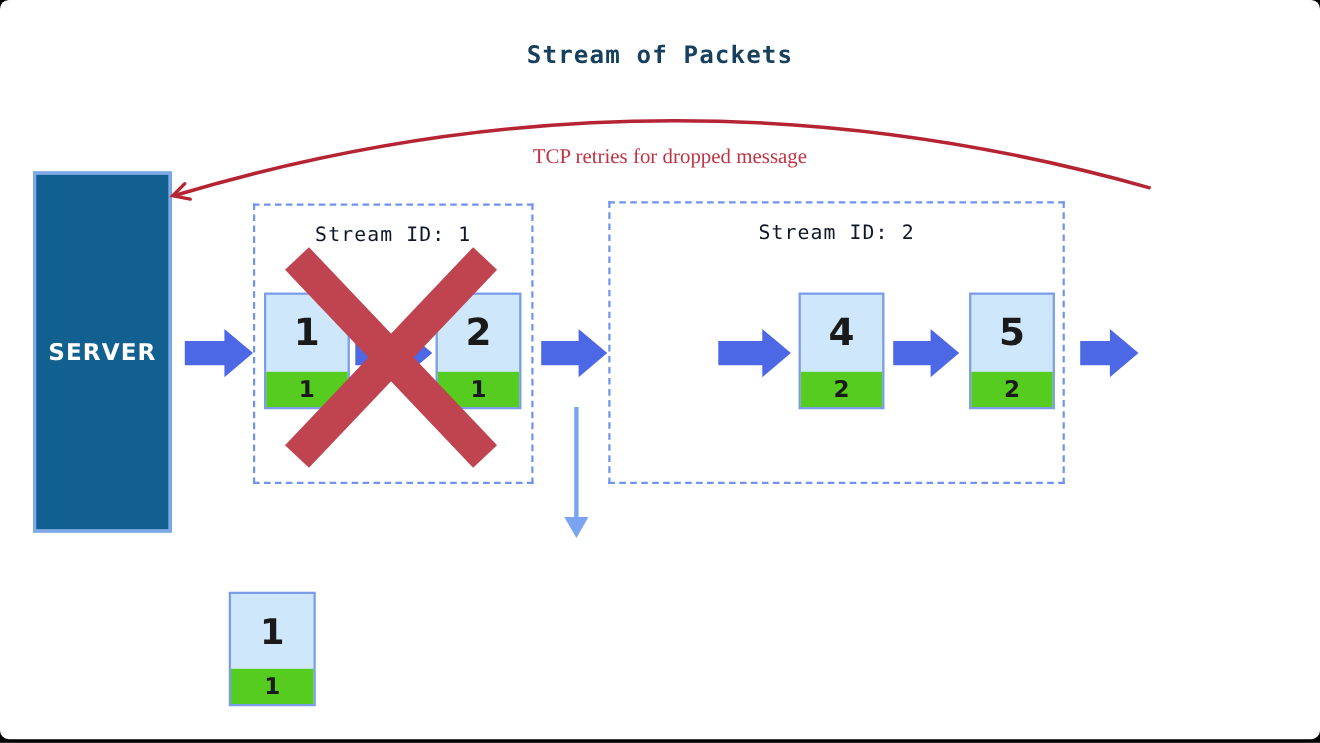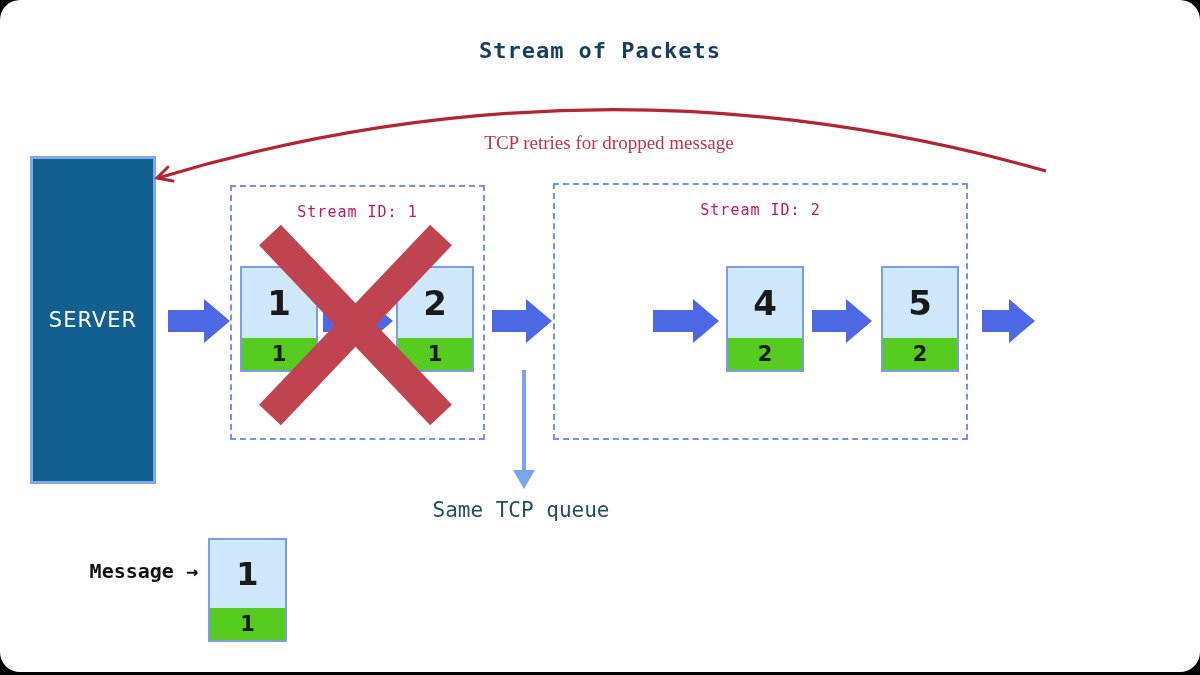--- a/index.html
+++ b/index.html
@@ -1,34 +1,34 @@
 <!DOCTYPE html>
 <html><head>
 <meta charset="utf-8">
 <style>
   html,body{margin:0;padding:0;background:#000;}
   .frame{position:relative;width:1200px;height:675px;background:#000;overflow:hidden;
          font-family:"DejaVu Sans Mono", monospace;}
-  .canvas{position:absolute;left:0;top:0;right:0;bottom:3px;background:#ffffff;border-radius:20px;}
+  .canvas{position:absolute;left:0;top:0;right:0;bottom:3px;background:#ffffff;border-radius:8px;}
 
   .title{position:absolute;left:0;top:38px;width:1200px;text-align:center;
          font-size:22px;font-weight:bold;letter-spacing:1px;color:#16405e;}
 
   .node{position:absolute;display:flex;align-items:center;justify-content:center;
         background:#11608f;border:3px solid #7ea9e9;
-        color:#fff;font-family:"DejaVu Sans", sans-serif;font-weight:normal;
+        color:#fff;font-family:"DejaVu Sans", sans-serif;font-weight:bold;
         font-size:21px;letter-spacing:1px;}
   .server{left:30px;top:156px;width:120px;height:322px;}
   .client{left:1042px;top:157px;width:120px;height:320px;}
 
   .stream-box{position:absolute;border:2px dashed #6f93ee;}
   .stream1{left:230px;top:185px;width:251px;height:251px;}
   .stream2{left:553px;top:183px;width:411px;height:253px;}
   .stream-label{position:absolute;left:0;top:16px;width:100%;text-align:center;
-        color:#be185d;font-size:15px;letter-spacing:1px;}
+        color:#0f172a;font-size:18px;letter-spacing:1px;}
 
   .packet{position:absolute;width:74px;border:2px solid #7b9ce9;background:#cfe7fa;}
   .packet-main{top:266px;height:102px;}
   .packet-msg{height:70px;display:flex;align-items:center;justify-content:center;
         font-family:"DejaVu Sans", sans-serif;font-weight:bold;font-size:34px;color:#1a1a1a;}
   .packet-id{height:32px;background:#56cb20;display:flex;align-items:center;justify-content:center;
         font-family:"DejaVu Sans", sans-serif;font-weight:bold;font-size:21px;color:#1a1a1a;}
   .p1{left:240px;} .p2{left:396px;} .p4{left:726px;} .p5{left:881px;}
 
   .legend-packet{left:208px;top:538px;width:75px;height:100px;}
@@ -77,26 +77,21 @@
     </div>
     <div class="packet packet-main p4">
       <div class="packet-msg">4</div>
       <div class="packet-id">2</div>
     </div>
     <div class="packet packet-main p5">
       <div class="packet-msg">5</div>
       <div class="packet-id">2</div>
     </div>
 
-    <div class="queue-text">Same TCP queue</div>
 
-    <div class="legend-row legend-row-message">
-      <span>Message</span>
-      <span class="legend-arrow">→</span>
-    </div>
     <div class="packet legend-packet">
       <div class="packet-msg">1</div>
       <div class="packet-id">1</div>
     </div>
 
     <svg class="overlay" viewBox="0 0 1200 675">
 
       <path d="M 1046 171 Q 600 45 158 178" stroke="#b52433" stroke-width="3.2" fill="none"></path>
       <path d="M 173 181 L 157 178 L 168 167" stroke="#b52433" stroke-width="3" fill="none" stroke-linecap="round"></path>
 

